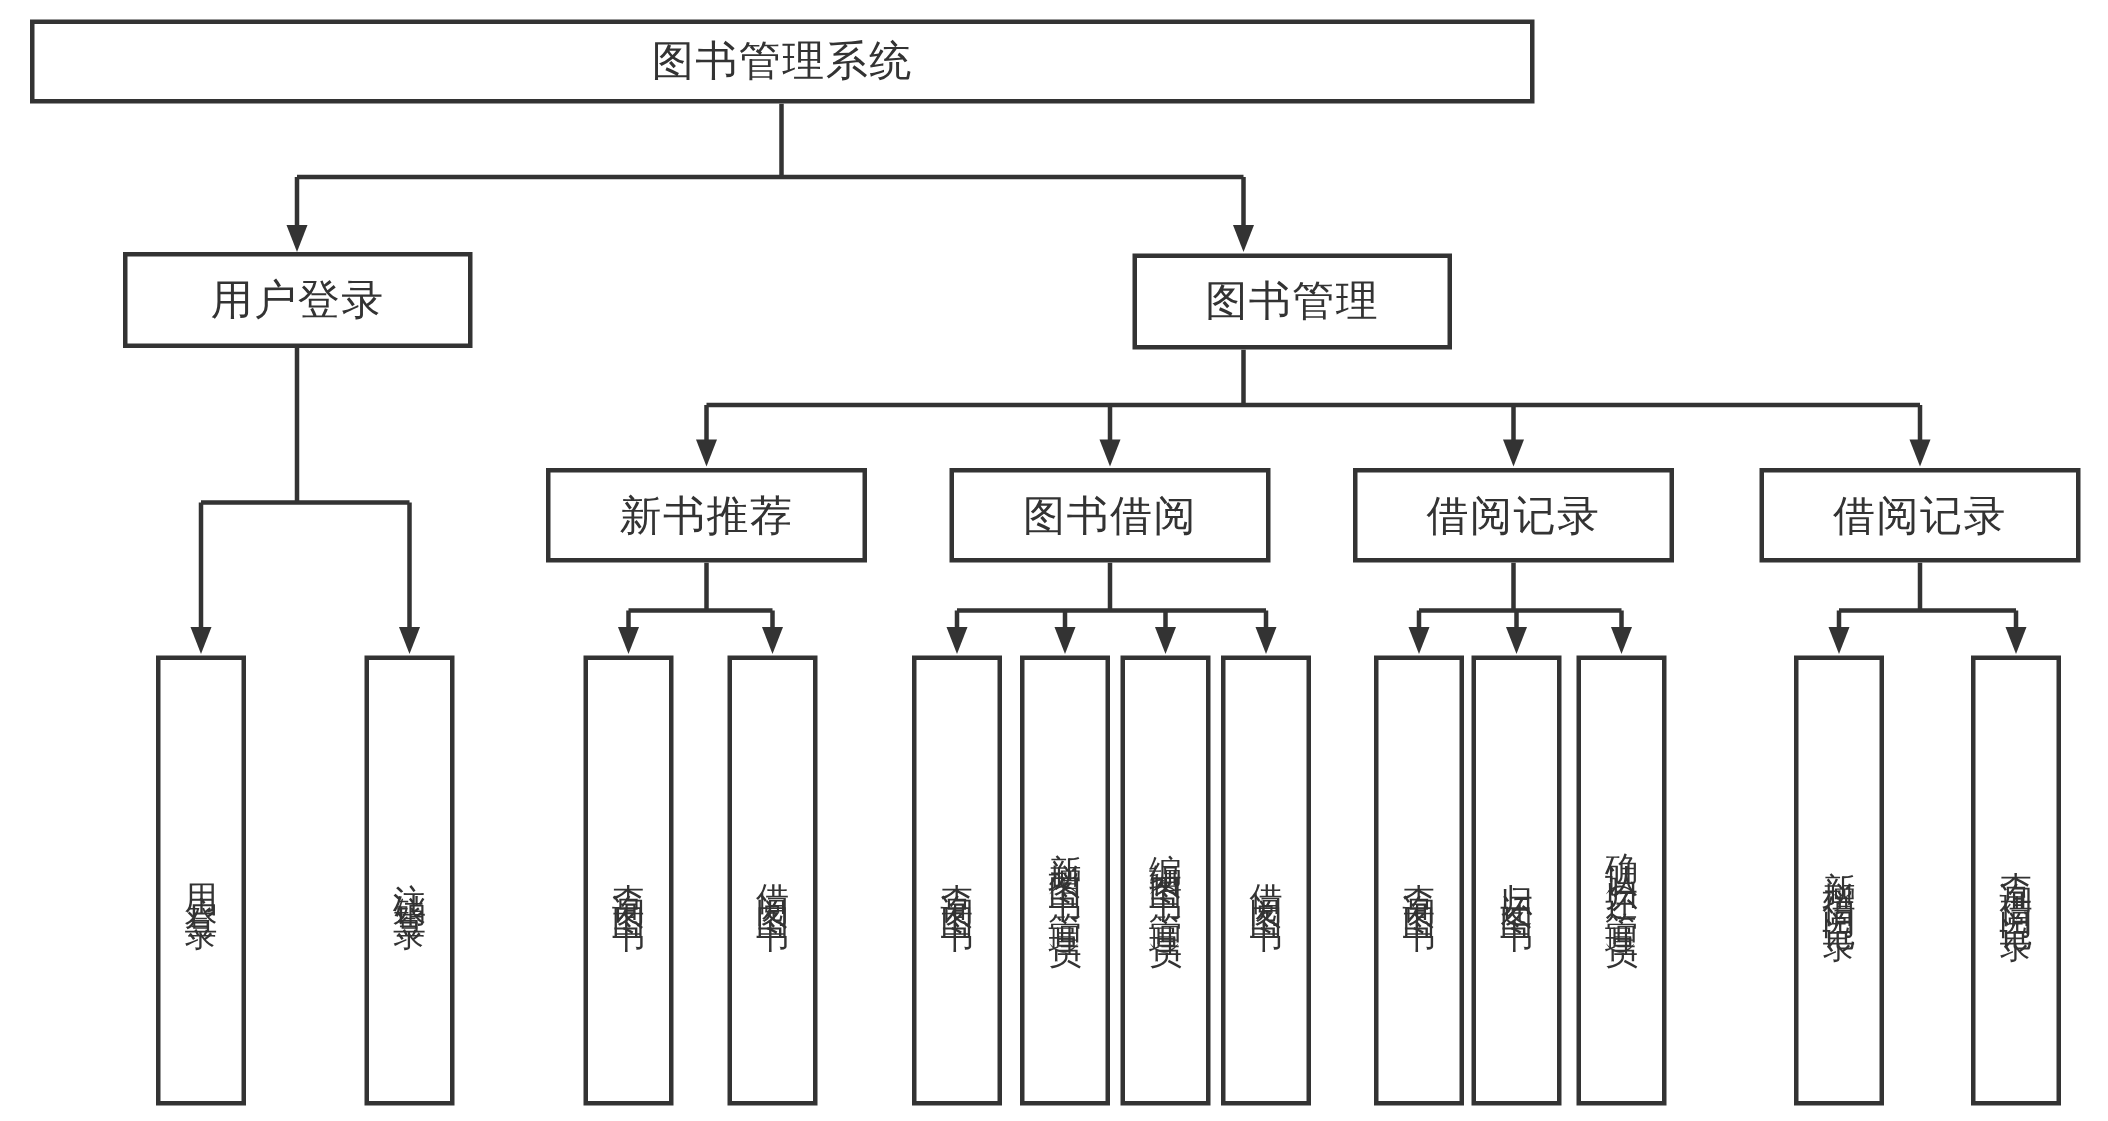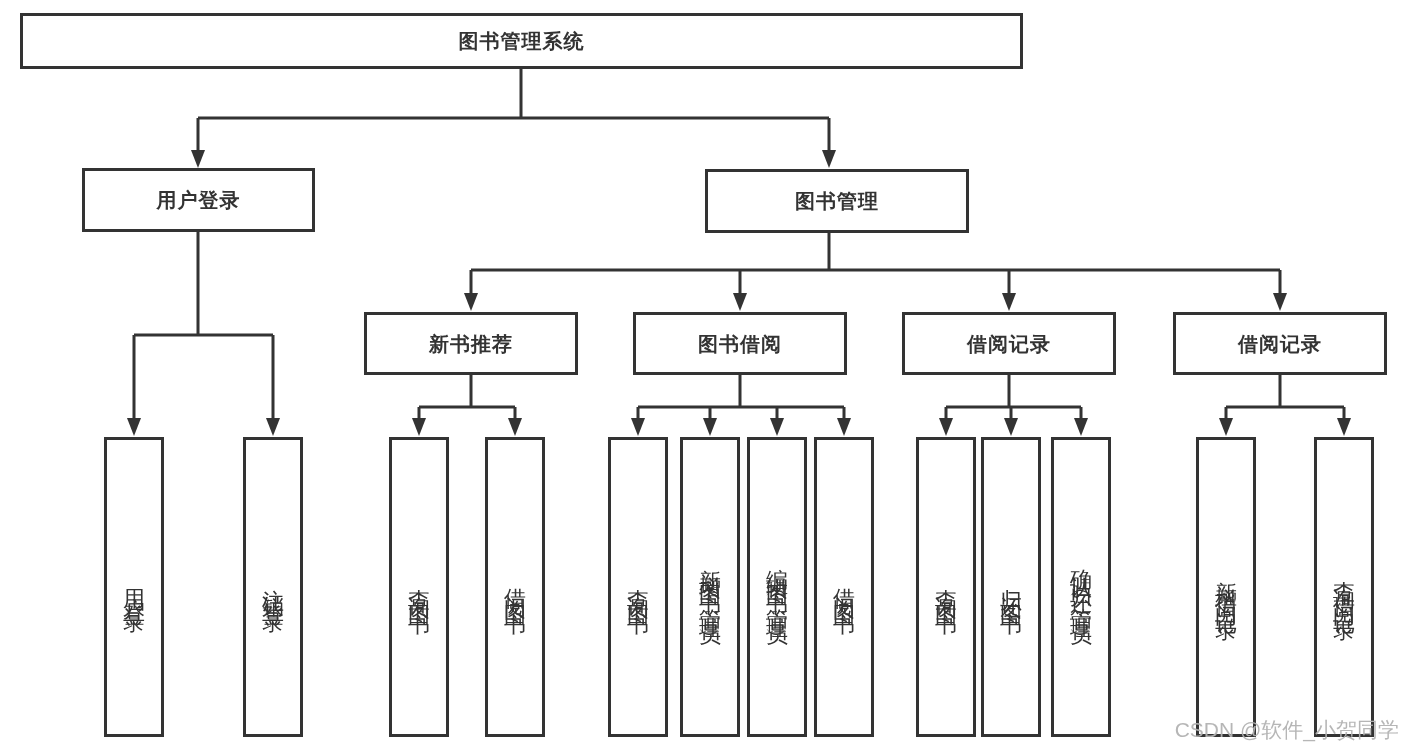--- a/index.html
+++ b/index.html
@@ -32,23 +32,22 @@
   }
   .box .lbl {
     position: absolute;
     top: 50%;
     left: 50%;
     transform: translate(-50%, -50%);
     color: #333333;
     white-space: nowrap;
   }
   .h-box .lbl {
-    font-size: 20px;
+    font-size: 28px;
     letter-spacing: 1px;
-    font-weight: bold;
   }
   .v-box .lbl {
     writing-mode: vertical-rl;
     text-orientation: upright;
     font-size: 22px;
     letter-spacing: 8px;
     line-height: 1;
   }
   .watermark {
     position: absolute;
@@ -108,21 +107,21 @@
     </g>
   </svg>
 
   <div class="box h-box" style="left:20px;top:13px;width:1003px;height:56px">
     <span class="lbl">图书管理系统</span>
   </div>
 
   <div class="box h-box" style="left:82px;top:168px;width:233px;height:64px">
     <span class="lbl">用户登录</span>
   </div>
-  <div class="box h-box" style="left:705px;top:169px;width:264px;height:64px">
+  <div class="box h-box" style="left:755px;top:169px;width:213px;height:64px">
     <span class="lbl">图书管理</span>
   </div>
 
   <div class="box h-box" style="left:633px;top:312px;width:214px;height:63px">
     <span class="lbl">图书借阅</span>
   </div>
   <div class="box h-box" style="left:364px;top:312px;width:214px;height:63px">
     <span class="lbl">新书推荐</span>
   </div>
   <div class="box h-box" style="left:902px;top:312px;width:214px;height:63px">
@@ -169,15 +168,14 @@
     <span class="lbl">确认归还（管理员）</span>
   </div>
 
   <div class="box v-box" style="left:1196px;top:437px;width:60px;height:300px">
     <span class="lbl">新增借阅记录</span>
   </div>
   <div class="box v-box" style="left:1314px;top:437px;width:60px;height:300px">
     <span class="lbl">查询借阅记录</span>
   </div>
 
-  <div class="watermark">CSDN @软件_小贺同学</div>
 
 </div>
 
 </body></html>

